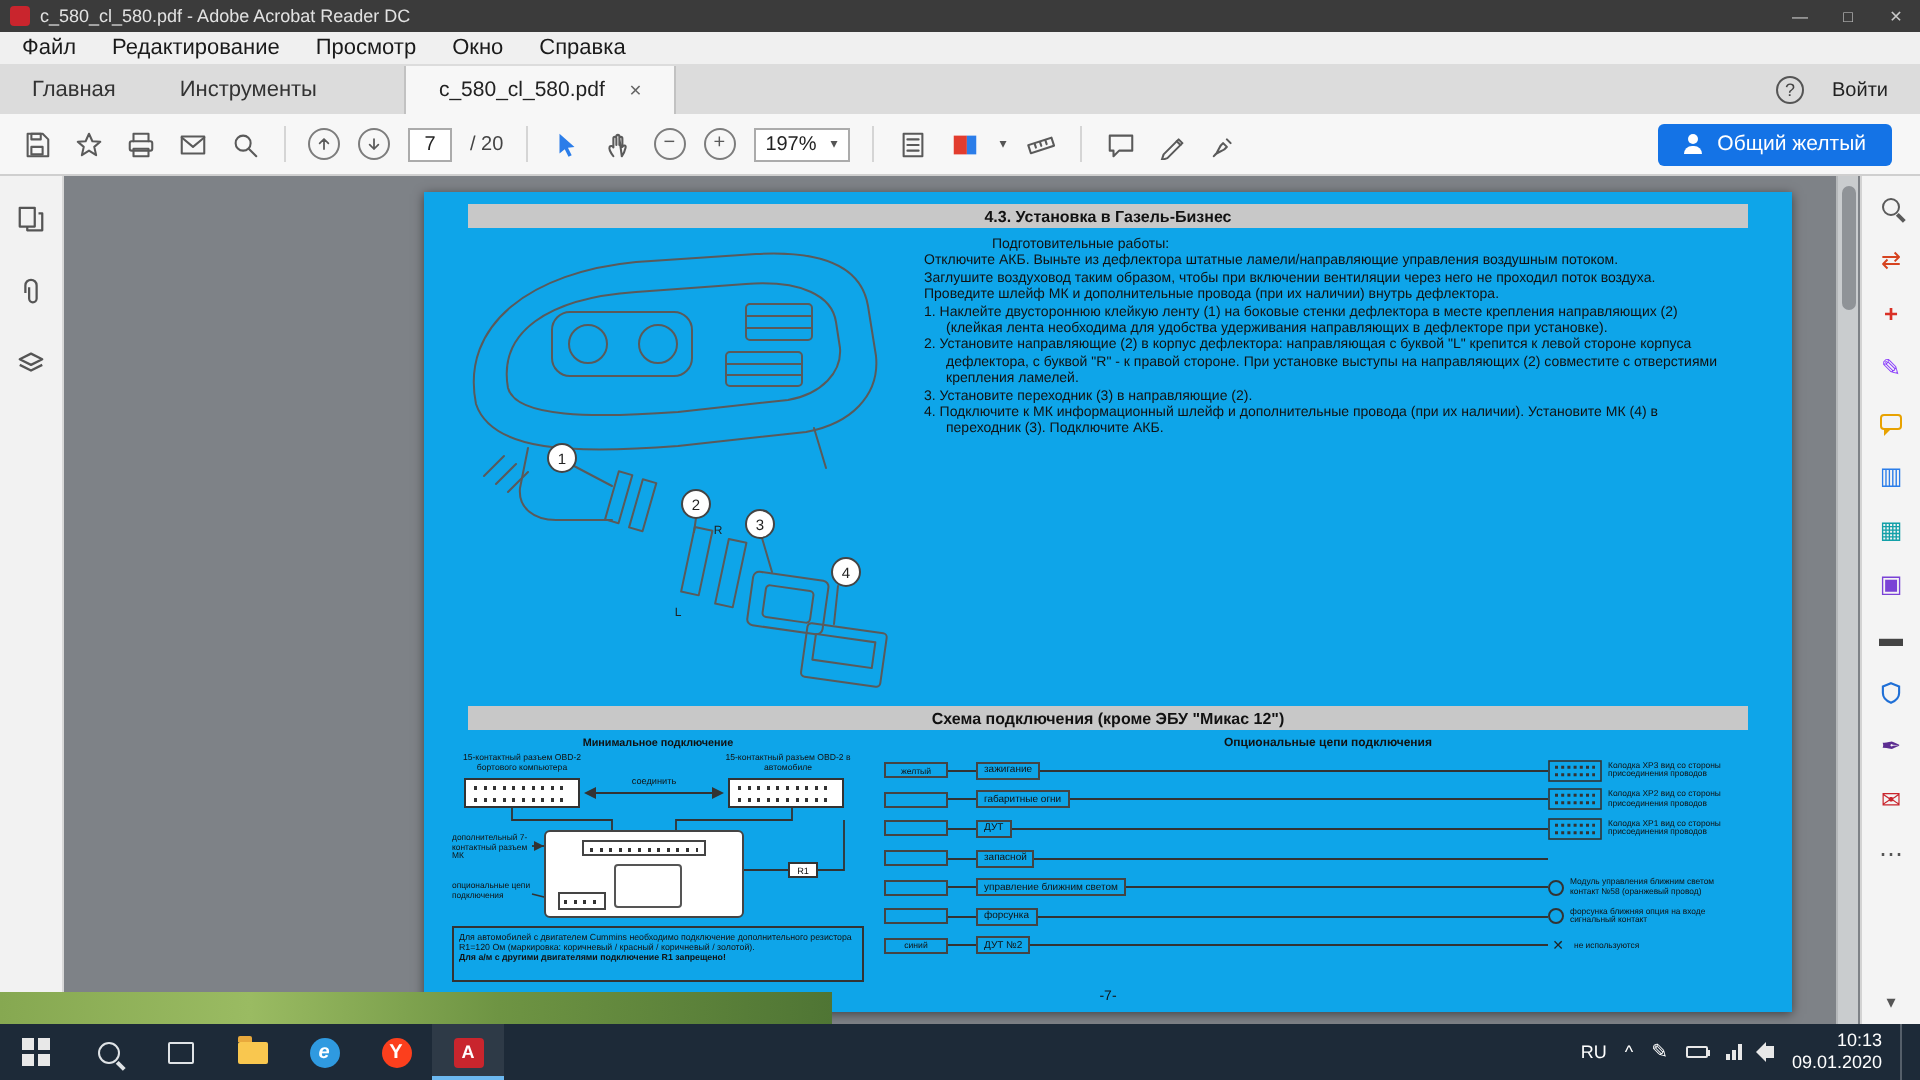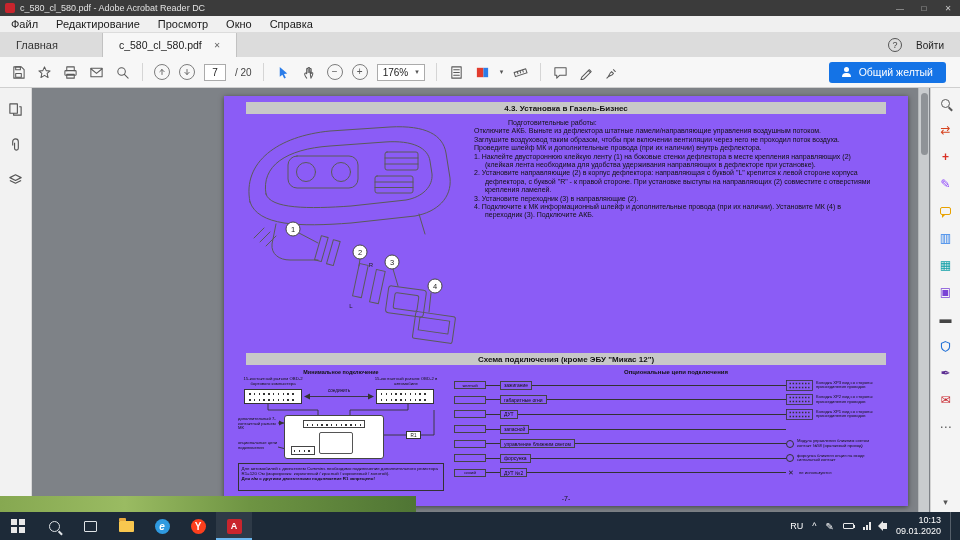--- a/index.html
+++ b/index.html
@@ -51,21 +51,21 @@
   .rail-chevron{margin-top:auto;margin-bottom:5px;font-size:9px;color:#555}
   .mag{width:9px;height:9px;border:1.7px solid #5a5a5a;border-radius:50%;position:relative}
   .mag::after{content:"";position:absolute;right:-4px;bottom:-3px;width:5px;height:1.7px;background:#5a5a5a;transform:rotate(45deg)}
   .bubble{width:11px;height:8px;border:1.3px solid currentColor;border-radius:2px;position:relative}
   .bubble::after{content:"";position:absolute;left:1px;bottom:-4px;border:2px solid transparent;border-top-color:currentColor;border-left-color:currentColor}
   .vscroll{position:absolute;top:0;right:31px;width:11px;height:100%;background:#c9ccce;border-left:1px solid #b5b8ba}
   .vthumb{margin:5px 1.5px;height:62px;background:#8f9397;border-radius:4px}
   .wallpaper{position:absolute;left:0;bottom:0;width:416px;height:16px;background:linear-gradient(90deg,#86a851 0%,#9abb62 30%,#6e9443 60%,#4f7534 100%)}
 
   
-  .page{position:absolute;left:224px;top:8px;width:684px;height:410px;background:#8b5cf6;box-shadow:0 1px 5px rgba(0,0,0,.5);color:#111}
+  .page{position:absolute;left:212px;top:8px;width:684px;height:410px;background:#0ea5e9;box-shadow:0 1px 5px rgba(0,0,0,.5);color:#111}
   .hdr{position:absolute;left:22px;right:22px;height:12px;background:#c8c8c8;display:flex;align-items:center;justify-content:center;font-size:8px;font-weight:bold}
   .hdr1{top:6px}
   .hdr2{top:257px}
   .drawing{position:absolute;left:8px;top:20px;width:236px;height:234px}
   .instr{position:absolute;left:250px;top:23px;width:406px;font-size:7px;line-height:1.2}
   .instr p{margin:0}
   .instr .pt{margin-left:34px}
   .instr .step{padding-left:11px;text-indent:-11px}
 
   
@@ -149,20 +149,21 @@
   <div class="menubar">
     <span class="menu-item">Файл</span>
     <span class="menu-item">Редактирование</span>
     <span class="menu-item">Просмотр</span>
     <span class="menu-item">Окно</span>
     <span class="menu-item">Справка</span>
   </div>
 
   <div class="tabbar">
     <div class="tab">Главная</div>
+    <div class="tab">Инструменты</div>
     <div class="tab doc">
       <span>c_580_cl_580.pdf</span>
       <span class="tab-close">✕</span>
     </div>
     <div class="tab-right">
       <div class="help-circle">?</div>
       <span class="signin">Войти</span>
     </div>
   </div>
 
@@ -218,21 +219,21 @@
         </svg>
       </div>
     <div class="ticon">
         <svg viewBox="0 0 16 16">
           <path d="M5,14 C3.5,12 2.5,10 3,9 c0.5,-0.8 1.5,-0.5 2,0.3 V4.5 c0,-1.2 1.6,-1.2 1.6,0 V8 m0,-4.5 c0,-1.2 1.6,-1.2 1.6,0 V8 m0,-3.5 c0,-1.1 1.6,-1.1 1.6,0 V9 c0.8,-1.2 2,-0.8 1.7,0.5 c-0.4,1.8 -1,3.2 -2,4.5 Z"></path>
         </svg>
       </div>
     <div class="navbtn">−</div>
     <div class="navbtn">+</div>
     <div class="zoombox">
-      <span>176%</span>
+      <span>197%</span>
       <span class="caret">▾</span>
     </div>
     <div class="sep"></div>
     <div class="ticon">
         <svg viewBox="0 0 16 16">
           <rect x="3" y="2" width="10" height="12"></rect>
           <line x1="5" y1="5" x2="11" y2="5"></line>
           <line x1="5" y1="8" x2="11" y2="8"></line>
           <line x1="5" y1="11" x2="11" y2="11"></line>
         </svg>

